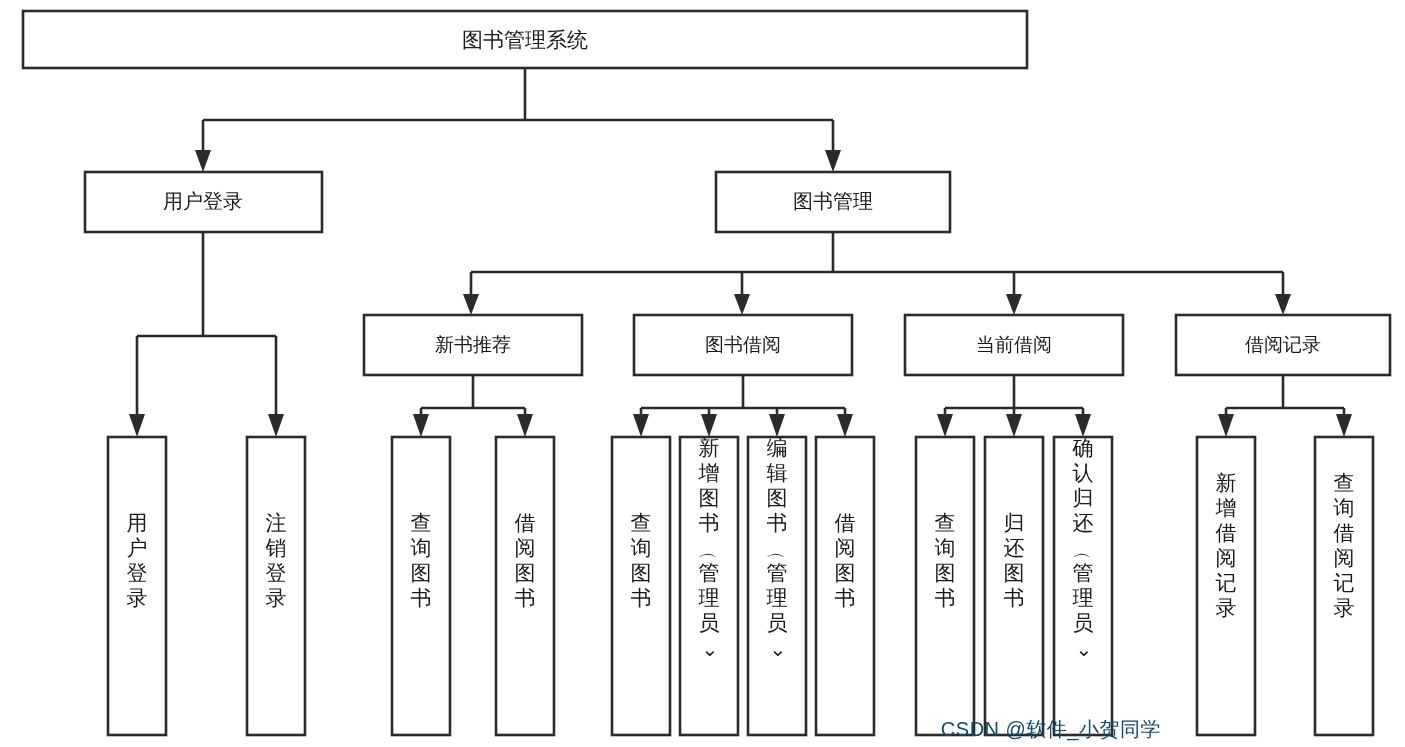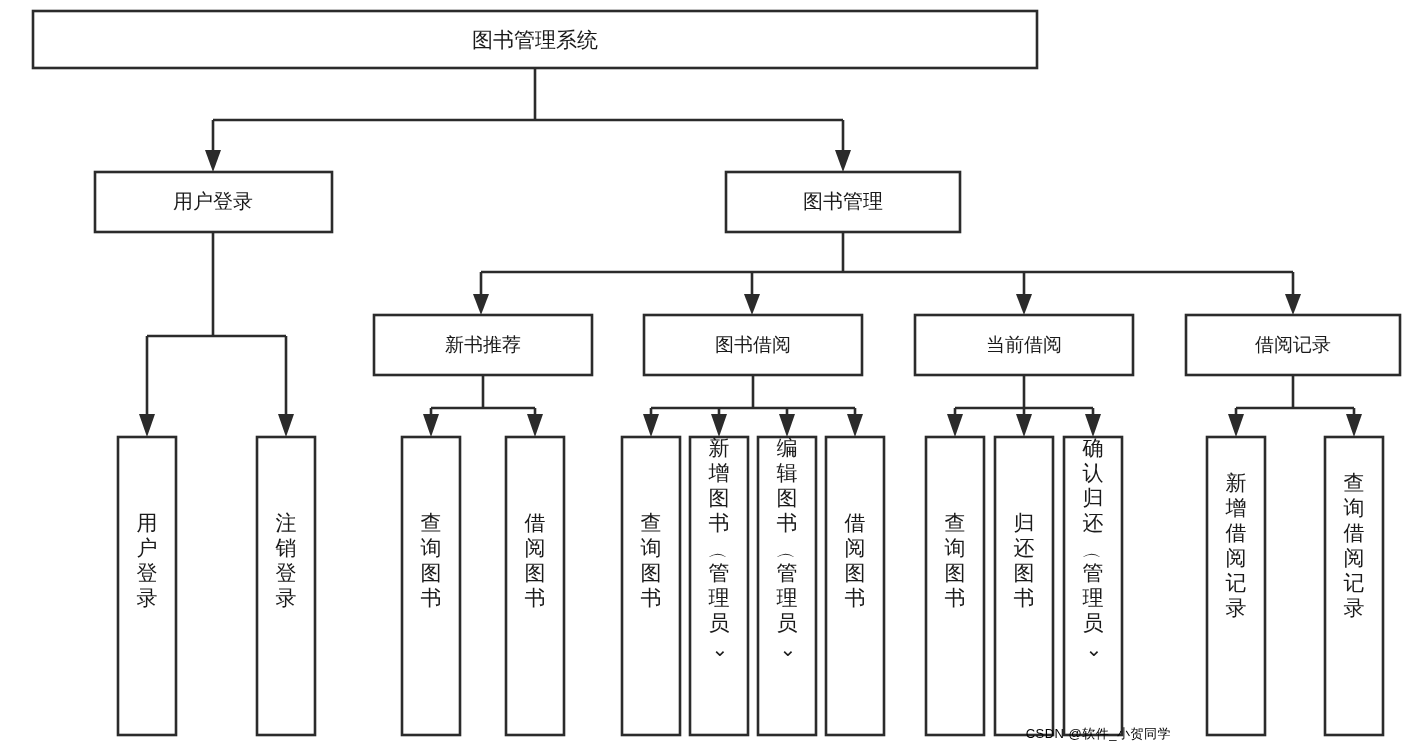--- a/index.html
+++ b/index.html
@@ -1,40 +1,40 @@
 <!DOCTYPE html>
 <html><head>
 <meta charset="utf-8">
 <style>
   html,body{margin:0;padding:0;background:#ffffff;}
   body{
     width:1405px;height:747px;overflow:hidden;
     font-family:"Liberation Sans","DejaVu Sans",sans-serif;
     color:#1a1a1a;position:relative;
   }
-  #diagram-root{position:absolute;left:14px;top:0;width:1165px;height:747px;}
+  #diagram-root{position:absolute;left:4px;top:0;width:1165px;height:747px;}
   svg{display:block;}
   .node-box{fill:#ffffff;stroke:#2b2b2b;stroke-width:2.6;}
   .connector{stroke:#2b2b2b;stroke-width:2.6;fill:none;}
   .arrow-head{fill:#2b2b2b;stroke:none;}
   .node-label{
     font-family:"Liberation Sans","DejaVu Sans",sans-serif;
     fill:#1a1a1a;text-anchor:middle;dominant-baseline:middle;
   }
   .lvl0-label{font-size:21px;}
   .lvl1-label{font-size:20px;}
   .lvl2-label{font-size:19px;}
   .leaf-label{
     font-family:"Liberation Sans","DejaVu Sans",sans-serif;
     fill:#1a1a1a;font-size:21px;text-anchor:middle;
   }
   .watermark{
     position:absolute;right:8px;bottom:4px;
     font-family:"Liberation Sans","DejaVu Sans",sans-serif;
-    font-size:13px;color:#000000;letter-spacing:0.5px;
+    font-size:20px;color:#0c4a6e;letter-spacing:0.5px;
     white-space:nowrap;pointer-events:none;
   }
 </style>
 </head>
 <body>
 
 <div id="diagram-root">
   <svg width="1405" height="747" viewBox="0 0 1405 747" xmlns="http://www.w3.org/2000/svg">
 
     <g>

